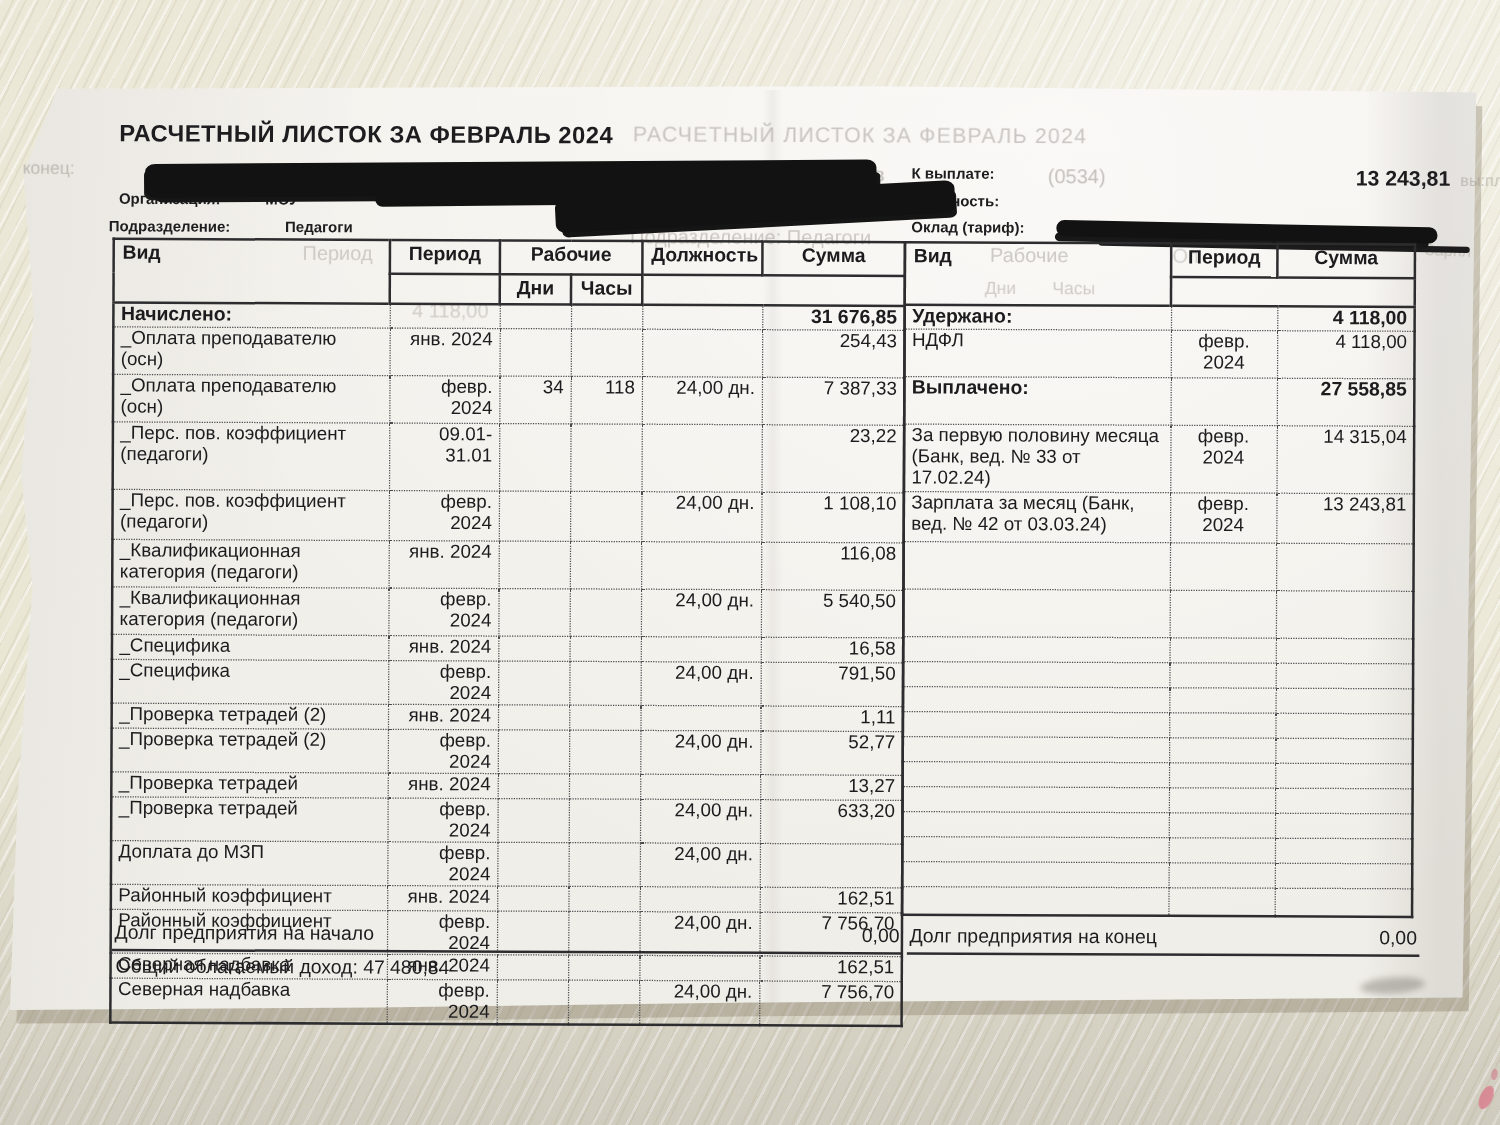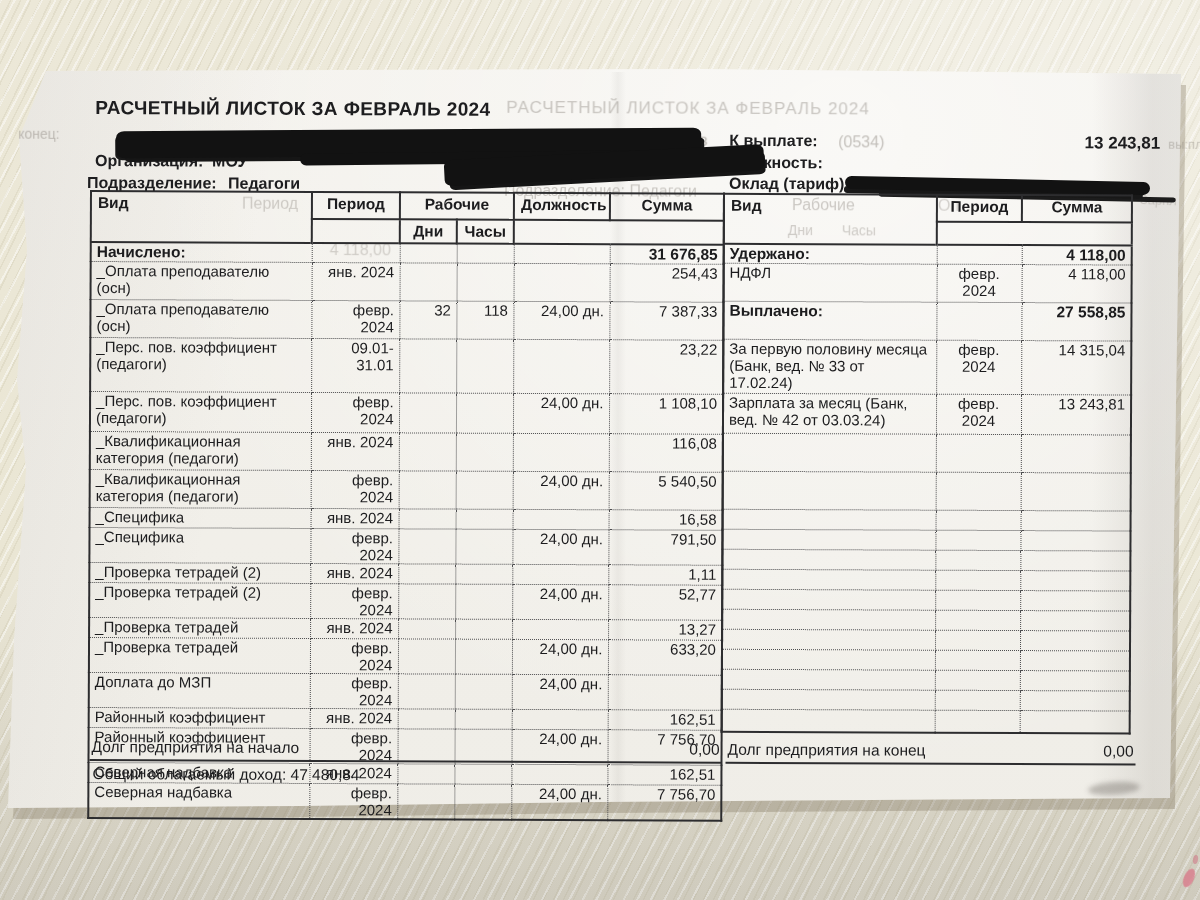--- a/index.html
+++ b/index.html
@@ -40,21 +40,21 @@
       radial-gradient(ellipse at 70% 15%, rgba(255,255,255,.55), rgba(255,255,255,0) 60%),
       linear-gradient(180deg,#f4f2ed 0%, #f1efe9 60%, #efede7 100%);
   }
   .crease{
     position:absolute;top:72px;left:610px;width:16px;height:730px;
     background:linear-gradient(to right, rgba(0,0,0,0), rgba(110,105,98,.07), rgba(0,0,0,0));
   }
   .content{position:absolute;inset:0;transform:rotate(.25deg);transform-origin:90px 190px;color:#1d1d1f;}
   
   .t-title{position:absolute;left:95px;top:97px;font-size:19px;font-weight:bold;letter-spacing:.4px;}
-  .lbl{position:absolute;font-size:16px;font-weight:bold;}
+  .lbl{position:absolute;font-size:12px;font-weight:bold;}
   .org-label{left:95px;top:152px;}
   .org-value{left:212px;top:152px;}
   .dept-label{left:87px;top:174px;}
   .dept-value{left:228px;top:174px;font-weight:bold;}
   .pay-label{left:729px;top:129px;}
   .pay-value{left:1020px;top:129px;width:140px;text-align:right;font-size:17px;}
   .pos-label{left:729px;top:151px;}
   .okl-label{left:729px;top:172px;}
   
   .redact{position:absolute;background:#121212;border-radius:8px/6px;}
@@ -192,21 +192,21 @@
             <td class="c-name">_Оплата преподавателю (осн)</td>
             <td class="c-per">янв. 2024</td>
             <td class="c-num"></td>
             <td class="c-num"></td>
             <td class="c-num"></td>
             <td class="c-num">254,43</td>
           </tr>
           <tr style="height: 38px;">
             <td class="c-name">_Оплата преподавателю (осн)</td>
             <td class="c-per">февр. 2024</td>
-            <td class="c-num">32</td>
+            <td class="c-num">34</td>
             <td class="c-num">118</td>
             <td class="c-num">24,00 дн.</td>
             <td class="c-num">7 387,33</td>
           </tr>
           <tr style="height: 54px;">
             <td class="c-name">_Перс. пов. коэффициент (педагоги)</td>
             <td class="c-per">09.01-31.01</td>
             <td class="c-num"></td>
             <td class="c-num"></td>
             <td class="c-num"></td>

